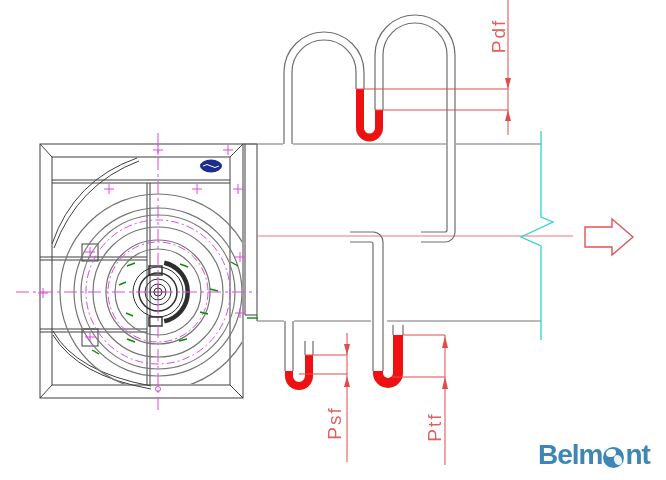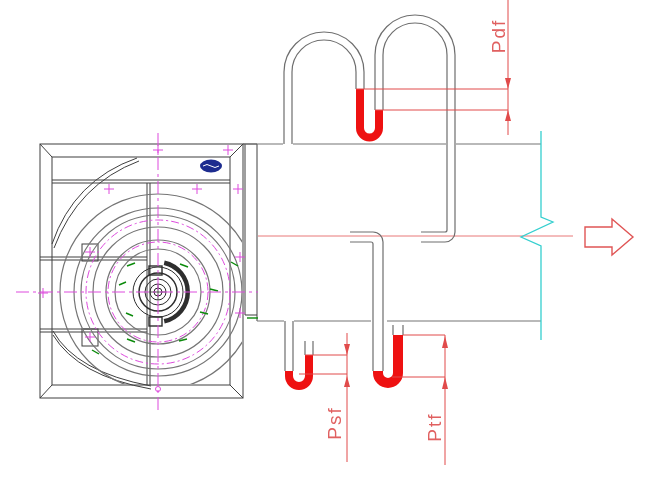--- a/index.html
+++ b/index.html
@@ -168,13 +168,21 @@
     </g>
 
     <g>
       <path class="dim" d="M403,335 H445 M392,377 H445 M445,335 V465"></path>
       <polygon class="dimhead" points="442,348 448,348 445,336"></polygon>
       <polygon class="dimhead" points="442,389 448,389 445,377"></polygon>
       <text class="redlabel" x="441" y="427" text-anchor="middle" transform="rotate(-90 441 427)">Ptf</text>
     </g>
   </svg>
 
+  <div id="belmont">
+    <span>Belm</span>
+    <span class="globe">
+        <i></i>
+        <b></b>
+      </span>
+    <span>nt</span>
+  </div>
 </div>
 
 </body></html>

